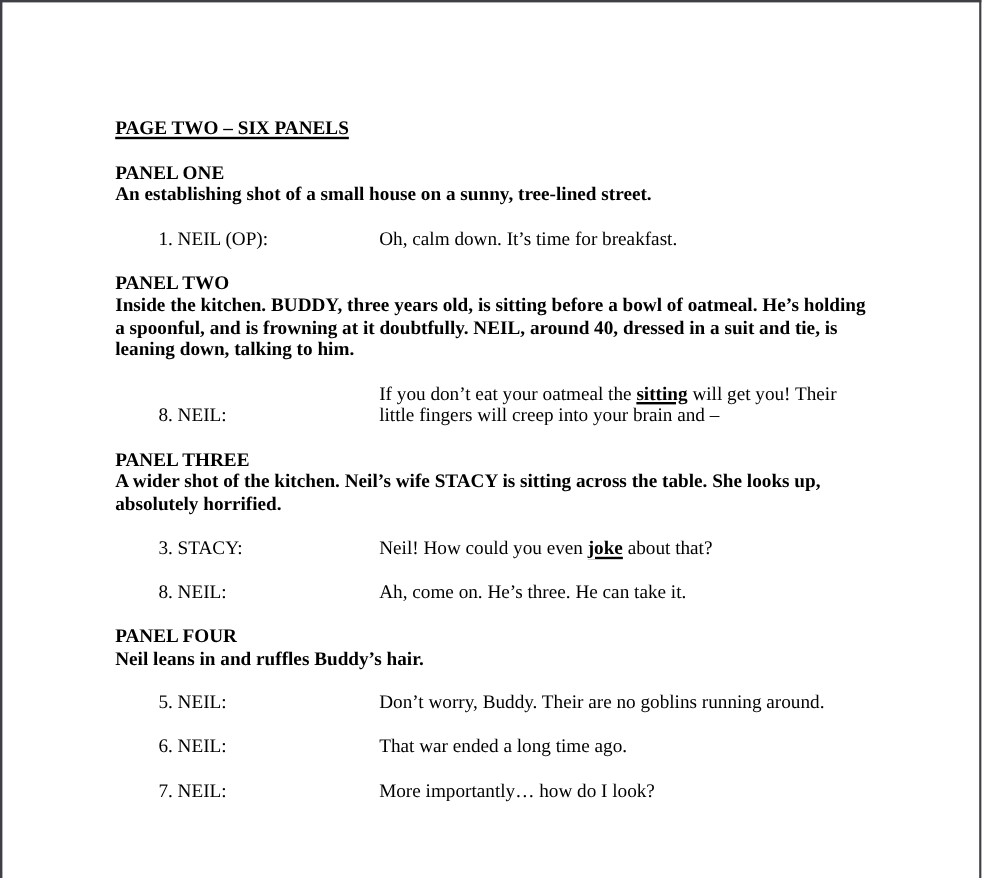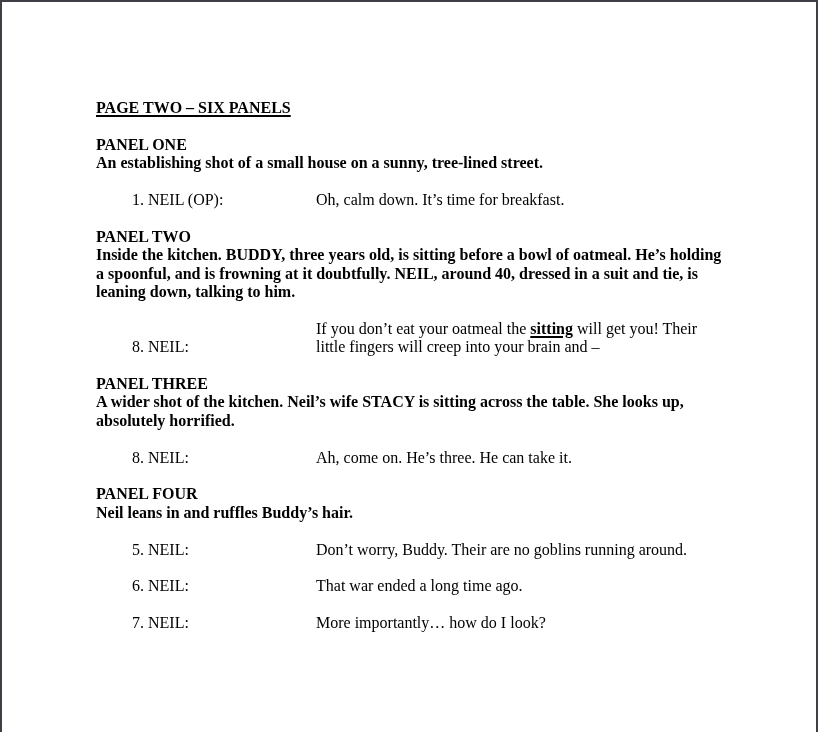--- a/index.html
+++ b/index.html
@@ -80,20 +80,24 @@
         </div>
         <div class="dialogue-row">
           <span class="dialogue-speaker">8. NEIL:</span>
           <span class="dialogue-text"><span>If you don’t eat your oatmeal the </span><span class="emphasized">sitting</span><span> will get you! Their little fingers will creep into your brain and –</span></span>
         </div>
         <div class="panel-section">
           <div class="panel-heading">PANEL THREE</div>
           <div class="panel-description">A wider shot of the kitchen. Neil’s wife STACY is sitting across the table. She looks up, absolutely horrified.</div>
         </div>
         <div class="dialogue-row">
+          <span class="dialogue-speaker">3. STACY:</span>
+          <span class="dialogue-text"><span>Neil! How could you even </span><span class="emphasized">joke</span><span> about that?</span></span>
+        </div>
+        <div class="dialogue-row">
           <span class="dialogue-speaker">8. NEIL:</span>
           <span class="dialogue-text"><span>Ah, come on. He’s three. He can take it.</span></span>
         </div>
         <div class="panel-section">
           <div class="panel-heading">PANEL FOUR</div>
           <div class="panel-description">Neil leans in and ruffles Buddy’s hair.</div>
         </div>
         <div class="dialogue-row">
           <span class="dialogue-speaker">5. NEIL:</span>
           <span class="dialogue-text"><span>Don’t worry, Buddy. Their are no goblins running around.</span></span>

